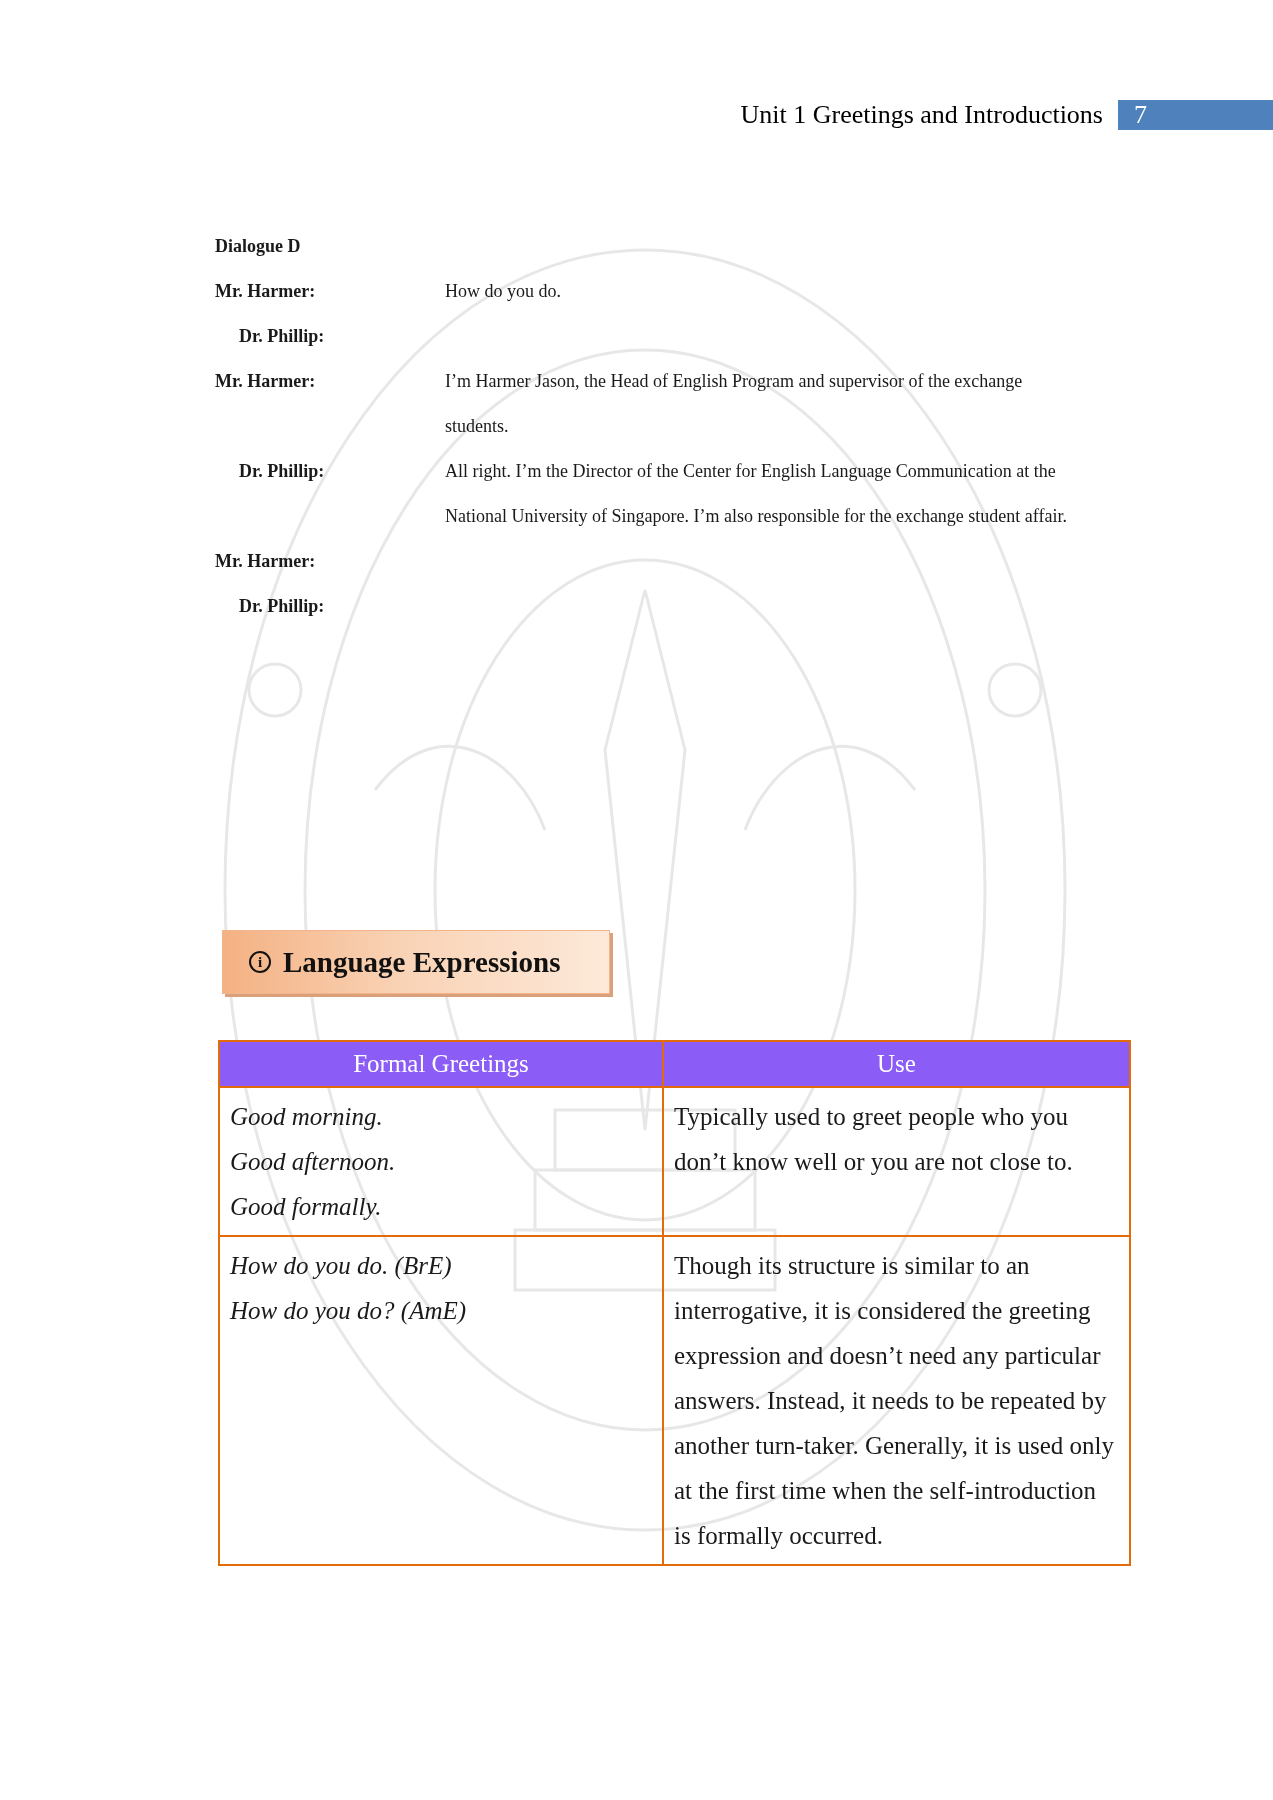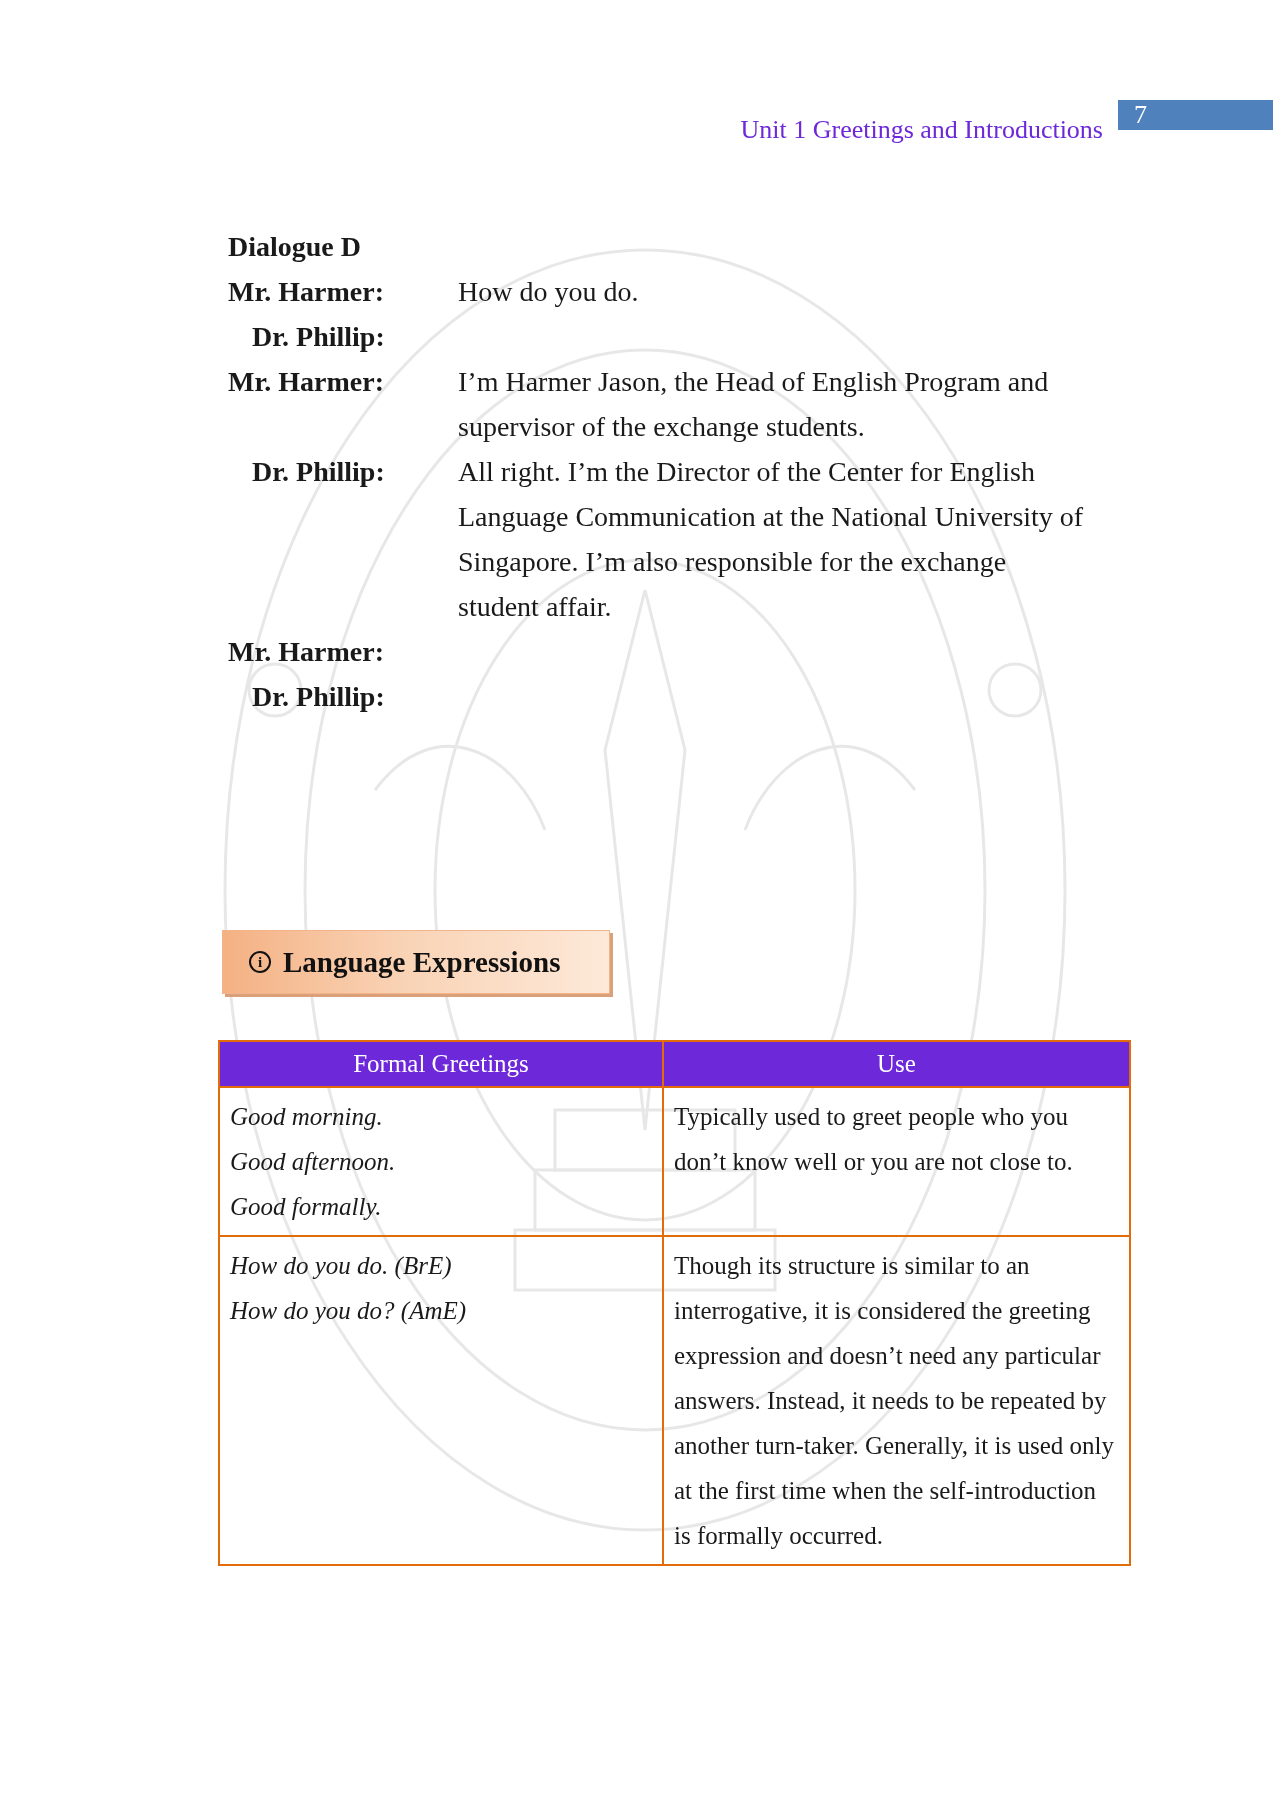--- a/index.html
+++ b/index.html
@@ -9,29 +9,29 @@
       font-family: "Liberation Serif", "DejaVu Serif", serif;
     }
     .watermark {
       position: absolute; left: 215px; top: 230px; width: 860px; height: 1320px;
       pointer-events: none; opacity: 0.09;
     }
     .running-header {
       position: absolute; top: 98px; left: 0; width: 1273px; height: 34px;
     }
     .header-title {
-      position: absolute; right: 170px; top: 15px; font-size: 26px; line-height: 34px; color: #6d28d9;
+      position: absolute; right: 170px; top: 0; font-size: 26px; line-height: 34px; color: #000000;
     }
     .page-number-box {
       position: absolute; left: 1118px; top: 2px; width: 155px; height: 30px; background: #4f81bd;
     }
     .page-number {
       position: absolute; left: 16px; top: -2px; color: #ffffff; font-size: 26px; line-height: 34px;
     }
-    .content { position: absolute; left: 228px; top: 224px; width: 900px; font-size: 28px; }
+    .content { position: absolute; left: 215px; top: 224px; width: 900px; font-size: 18px; }
     .section-title { font-weight: bold; line-height: 45px; margin: 0; }
     .intro { font-style: italic; line-height: 45px; margin: 0; text-indent: 77px; }
     .dialogue { margin: 0; }
     .turn { display: flex; line-height: 45px; }
     .speaker { width: 230px; flex: 0 0 230px; font-weight: bold; }
     .speaker.indent { padding-left: 24px; box-sizing: border-box; }
     .line { flex: 1; padding-right: 40px; }
     .lang-box {
       position: absolute; left: 222px; top: 930px; width: 386px; height: 62px;
       background: linear-gradient(to right, #f4b183 0%, #f9d2b4 45%, #fde9d9 100%);
@@ -46,21 +46,21 @@
       display: inline-flex; align-items: center; justify-content: center;
       width: 22px; height: 22px; border: 2px solid #111; border-radius: 50%;
       font-size: 15px; font-weight: bold; margin-right: 12px; box-sizing: border-box;
       font-family: "Liberation Serif", serif;
     }
     table.expr {
       position: absolute; left: 218px; top: 1040px; width: 913px;
       border-collapse: collapse; font-size: 25px;
     }
     table.expr th {
-      background: #6d28d9; color: #ffffff; font-weight: normal; height: 44px;
+      background: #8b5cf6; color: #ffffff; font-weight: normal; height: 44px;
       border: 2px solid #e36c0a; text-align: center; line-height: 44px; padding: 0;
     }
     table.expr td {
       border: 2px solid #e36c0a; vertical-align: top; padding: 6px 10px 6px 10px;
       line-height: 45px;
     }
     table.expr td.c1 { width: 422px; font-style: italic; }
     .cell-line { display: block; }
   </style>
 </head>

